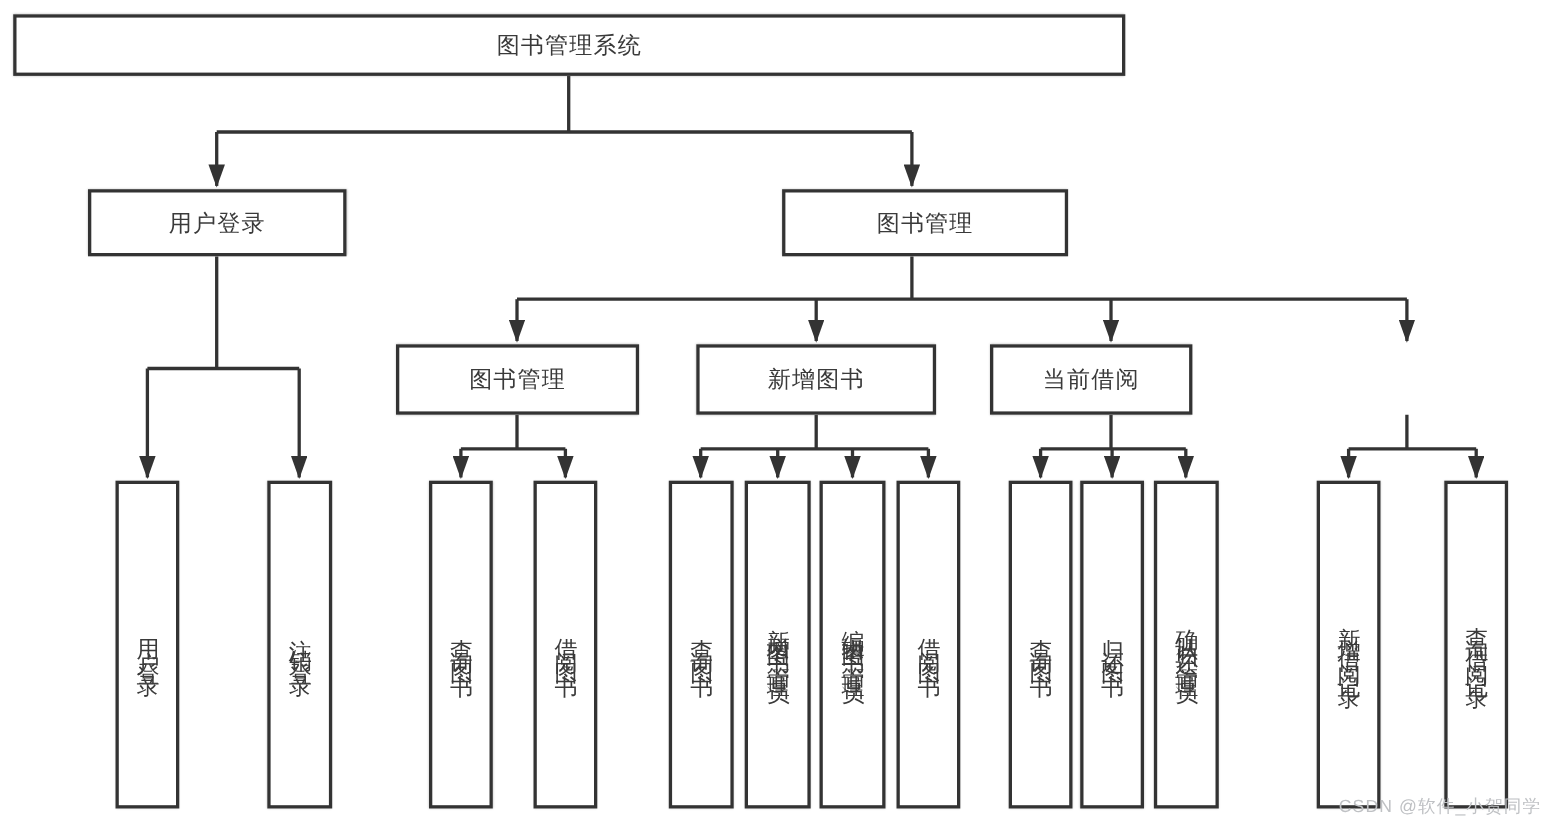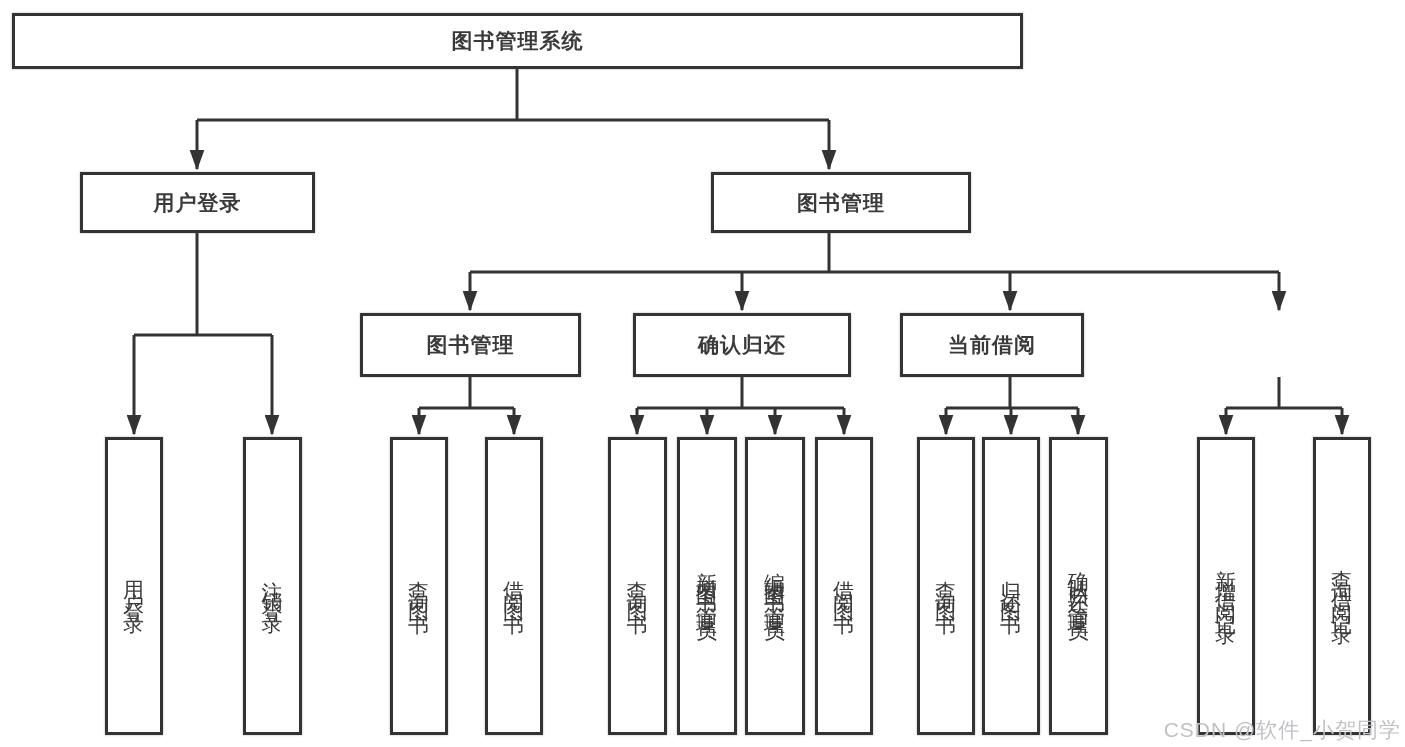--- a/index.html
+++ b/index.html
@@ -21,35 +21,35 @@
     position: absolute;
     box-sizing: border-box;
     border: 3px solid #333333;
     background: #ffffff;
     display: flex;
     align-items: center;
     justify-content: center;
     color: #3a3a3a;
     box-shadow: 0 0 2px rgba(90,90,90,0.45);
   }
-  .hbox { font-size: 21px; letter-spacing: 1px; font-weight: bold; }
+  .hbox { font-size: 21px; letter-spacing: 1px; }
   .vbox .vtext {
     writing-mode: vertical-rl;
     text-orientation: mixed;
     font-size: 21px;
     letter-spacing: 11px;
     line-height: 1;
     color: #3a3a3a;
   }
   .vbox.tight .vtext { letter-spacing: 7px; }
   .watermark {
     position: absolute;
     right: 4px;
     bottom: 3px;
-    font-size: 21px;
+    font-size: 16px;
     color: #bfc1c4;
     letter-spacing: 1px;
     white-space: nowrap;
     z-index: 5;
   }
   svg path, svg line { stroke: #333333; stroke-width: 3; fill: none; }
   svg .ah { fill: #333333; stroke: none; }
 </style>
 </head>
 <body>
@@ -102,21 +102,21 @@
     <span>用户登录</span>
   </div>
   <div class="box hbox" style="left:711px;top:172px;width:260px;height:61px">
     <span>图书管理</span>
   </div>
 
   <div class="box hbox" style="left:360px;top:313px;width:221px;height:64px">
     <span>图书管理</span>
   </div>
   <div class="box hbox" style="left:633px;top:313px;width:218px;height:64px">
-    <span>确认归还</span>
+    <span>新增图书</span>
   </div>
   <div class="box hbox" style="left:900px;top:313px;width:184px;height:64px">
     <span>当前借阅</span>
   </div>
 
   <div class="box vbox" style="left:105px;top:437px;width:58px;height:298px">
     <span class="vtext">用户登录</span>
   </div>
   <div class="box vbox" style="left:243px;top:437px;width:59px;height:298px">
     <span class="vtext">注销登录</span>

